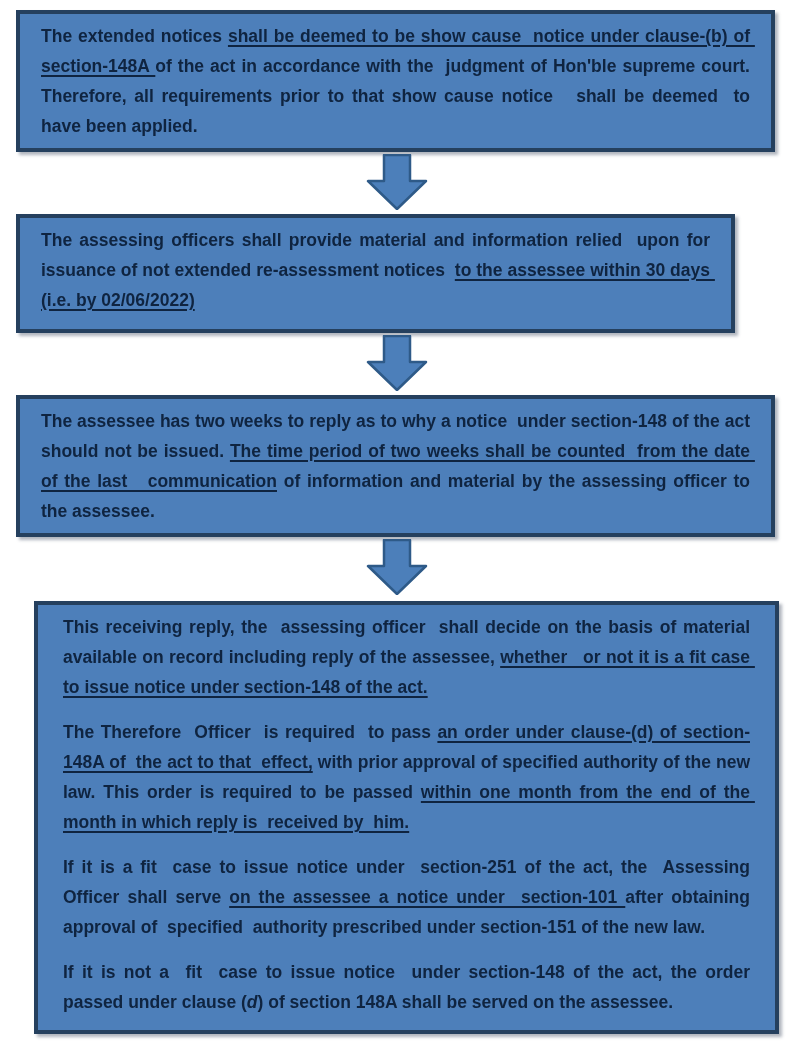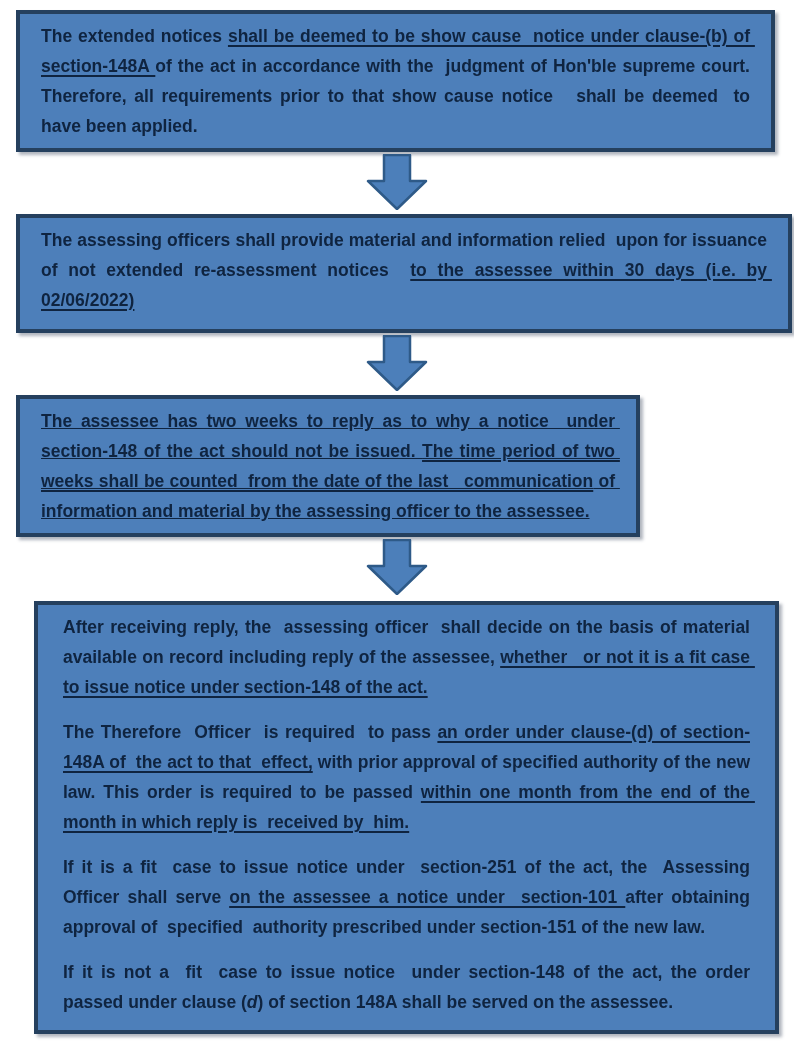--- a/index.html
+++ b/index.html
@@ -33,22 +33,22 @@
   }
   .box p + p { margin-top: 15px; }
   .seg-u {
     text-decoration: underline;
     text-decoration-thickness: 2px;
     text-underline-offset: 3px;
   }
   .seg-i { font-style: italic; }
 
   .box-1 { margin: 10px 0 0 16px; width: 759px; min-height: 136px; }
-  .box-2 { margin: 0 0 0 16px;  width: 776px; min-height: 119px; }
-  .box-3 { margin: 0 0 0 16px;  width: 624px; min-height: 131px; text-decoration: underline; }
+  .box-2 { margin: 0 0 0 16px;  width: 719px; min-height: 119px; }
+  .box-3 { margin: 0 0 0 16px;  width: 759px; min-height: 131px; }
   .box-4 { margin: 6px 0 0 34px; width: 745px; min-height: 433px; padding: 6px 24px; }
 
   .arrow-row {
     height: 56px;
     margin: 2px 0 4px 0;
     display: flex;
     justify-content: center;
     align-items: center;
   }
   .arrow-row svg { display: block; }
@@ -82,19 +82,19 @@
     <p><span>The assessee has two weeks to reply as to why a notice  under section-148 of the act should not be issued. </span><span class="seg-u">The time period of two weeks shall be counted  from the date of the last   communication</span><span> of information and material by the assessing officer to the assessee.</span></p>
   </section>
 
   <div class="arrow-row">
     <svg width="78" height="56" viewBox="0 0 78 56" aria-hidden="true">
       <polygon points="26,1 52,1 52,27 68,27 39,55 10,27 26,27" fill="var(--arrow-fill, #4c7fba)" stroke="var(--arrow-border, #2e5a88)" stroke-width="2.5" stroke-linejoin="round"></polygon>
     </svg>
   </div>
 
   <section class="box box-4">
-    <p><span>After receiving reply, the  assessing officer  shall decide on the basis of material available on record including reply of the assessee, </span><span class="seg-u">whether   or not it is a fit case to issue notice under section-148 of the act.</span></p>
+    <p><span>This receiving reply, the  assessing officer  shall decide on the basis of material available on record including reply of the assessee, </span><span class="seg-u">whether   or not it is a fit case to issue notice under section-148 of the act.</span></p>
     <p><span>The Therefore  Officer  is required  to pass </span><span class="seg-u">an order under clause-(d) of section-148A of  the act to that  effect,</span><span> with prior approval of specified authority of the new law. This order is required to be passed </span><span class="seg-u">within one month from the end of the month in which reply is  received by  him.</span></p>
     <p><span>If it is a fit  case to issue notice under  section-251 of the act, the  Assessing Officer shall serve </span><span class="seg-u">on the assessee a notice under  section-101 </span><span>after obtaining approval of  specified  authority prescribed under section-151 of the new law.</span></p>
     <p><span>If it is not a  fit  case to issue notice  under section-148 of the act, the order passed under clause (</span><span class="seg-i">d</span><span>) of section 148A shall be served on the assessee.</span></p>
   </section>
 
 </div>
 
 </body></html>

